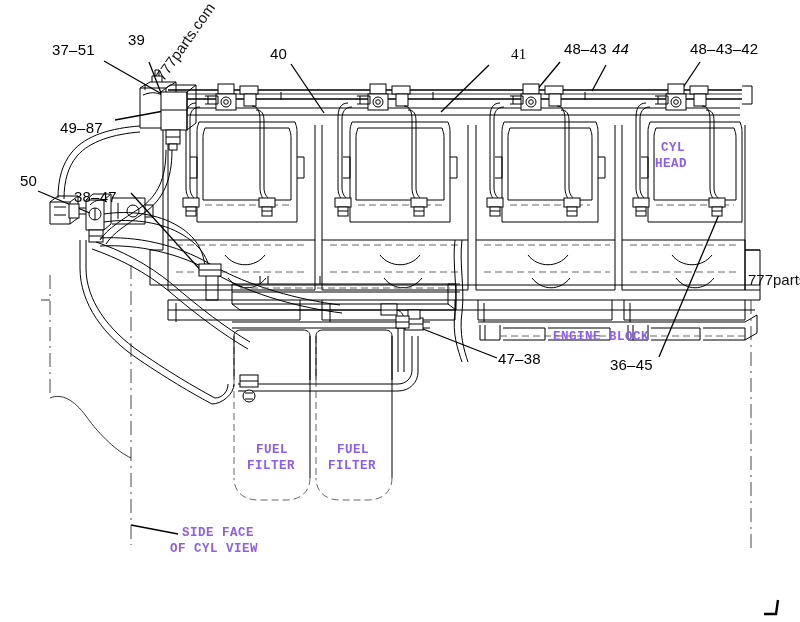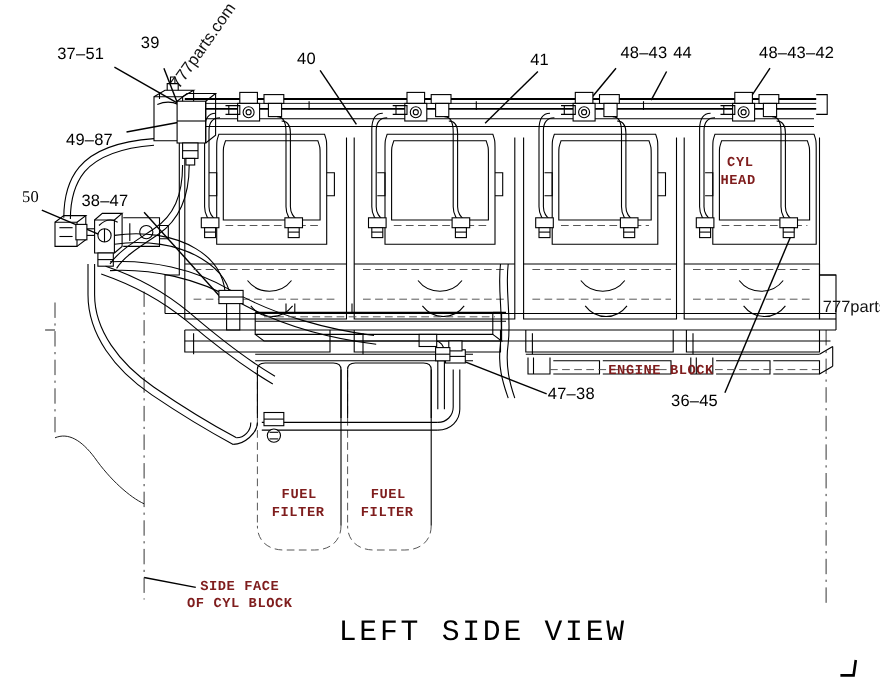--- a/index.html
+++ b/index.html
@@ -2,21 +2,21 @@
 <html><head>
 <meta charset="utf-8">
 <style>
   html,body{margin:0;padding:0;background:#ffffff;}
   body{width:800px;height:622px;overflow:hidden;font-family:"Liberation Mono",monospace;}
   #stage{position:relative;width:800px;height:622px;background:#fff;}
   svg{position:absolute;top:0;left:0;}
   .lbl{position:absolute;font-family:"Liberation Sans",sans-serif;font-size:15px;color:#000;
        letter-spacing:.2px;white-space:nowrap;}
   .cadtxt{position:absolute;font-family:"Liberation Mono",monospace;font-size:12.5px;
-          color:#7f1d1d;white-space:nowrap;font-weight:600;letter-spacing:.5px;}
+          color:#8b5cf6;white-space:nowrap;font-weight:600;letter-spacing:.5px;}
   .title{position:absolute;font-family:"Liberation Mono",monospace;font-size:27px;
          color:#000;white-space:nowrap;letter-spacing:2.5px;}
   .wm{position:absolute;font-family:"Liberation Sans",sans-serif;color:#111;white-space:nowrap;}
   .wm1{font-size:15px;transform:rotate(-55deg);transform-origin:0 0;}
   .wm2{font-size:15px;}
 </style>
 </head>
 <body>
 
 <div id="stage">
@@ -408,44 +408,43 @@
     <g>
       <path class="s" d="M745 250 L760 250"></path>
       <path class="s" d="M745 290 L760 290"></path>
     </g>
 
   </svg>
 
   <div class="lbl" style="left:52px;top:41px;">37–51</div>
   <div class="lbl" style="left:128px;top:31px;">39</div>
   <div class="lbl" style="left:270px;top:45px;">40</div>
-  <div class="lbl" style="left:482px;top:46px;">41</div>
+  <div class="lbl" style="left:511px;top:46px;font-family:Liberation Serif, serif;">41</div>
   <div class="lbl" style="left:564px;top:40px;">48–43</div>
-  <div class="lbl" style="left:612px;top:40px;">44</div>
+  <div class="lbl" style="left:612px;top:40px;font-style:italic;">44</div>
   <div class="lbl" style="left:690px;top:40px;text-align:center;">48–43–42</div>
   <div class="lbl" style="left:60px;top:119px;">49–87</div>
-  <div class="lbl" style="left:20px;top:172px;font-family:Liberation Serif, serif;">50</div>
-  <div class="lbl" style="left:74px;top:174px;">38–47</div>
+  <div class="lbl" style="left:20px;top:172px;">50</div>
+  <div class="lbl" style="left:74px;top:188px;">38–47</div>
   <div class="lbl" style="left:498px;top:350px;">47–38</div>
   <div class="lbl" style="left:610px;top:356px;">36–45</div>
 
   <div class="cadtxt" style="left:661px;top:141px;">CYL</div>
   <div class="cadtxt" style="left:655px;top:157px;">HEAD</div>
 
   <div class="cadtxt" style="left:553px;top:330px;">ENGINE  BLOCK</div>
 
   <div class="cadtxt" style="left:256px;top:443px;">FUEL</div>
   <div class="cadtxt" style="left:247px;top:459px;">FILTER</div>
   <div class="cadtxt" style="left:337px;top:443px;">FUEL</div>
   <div class="cadtxt" style="left:328px;top:459px;">FILTER</div>
 
   <div class="cadtxt" style="left:182px;top:526px;">SIDE  FACE</div>
-  <div class="cadtxt" style="left:170px;top:542px;">OF  CYL  BLOCK</div>
-
-  <div class="title" style="left:308px;top:561px;">LEFT SIDE VIEW</div>
+  <div class="cadtxt" style="left:170px;top:542px;">OF  CYL  VIEW</div>
+
 
   <div class="wm wm1" style="left:152px;top:74px;">777parts.com</div>
   <div class="wm wm2" style="left:748px;top:271px;">777parts</div>
 
   <svg width="30" height="25" style="position:absolute;left:762px;top:596px;">
     <path d="M2 18 L14 18 L16 4" fill="none" stroke="#000" stroke-width="2.4"></path>
   </svg>
 
 </div>
 

